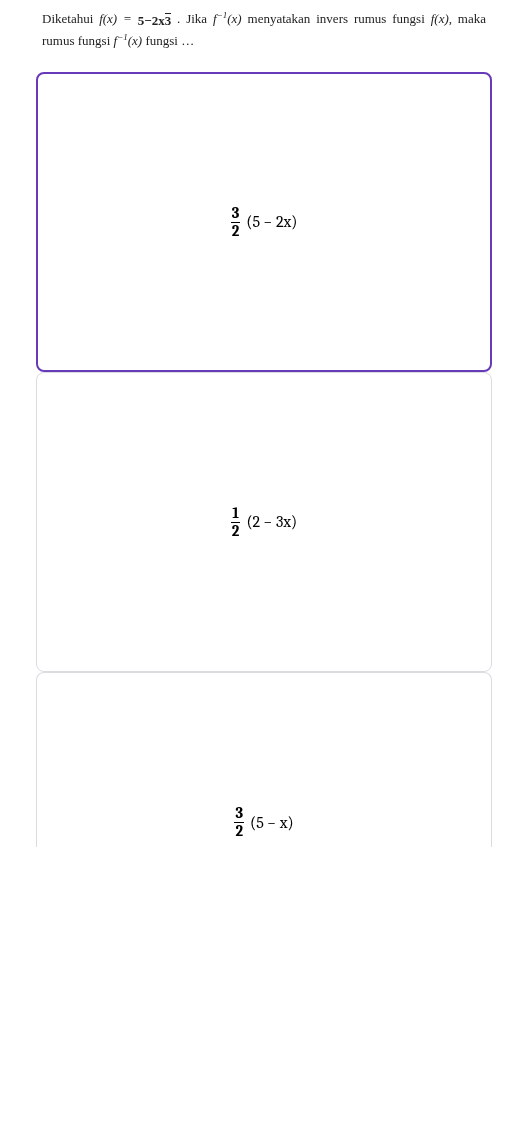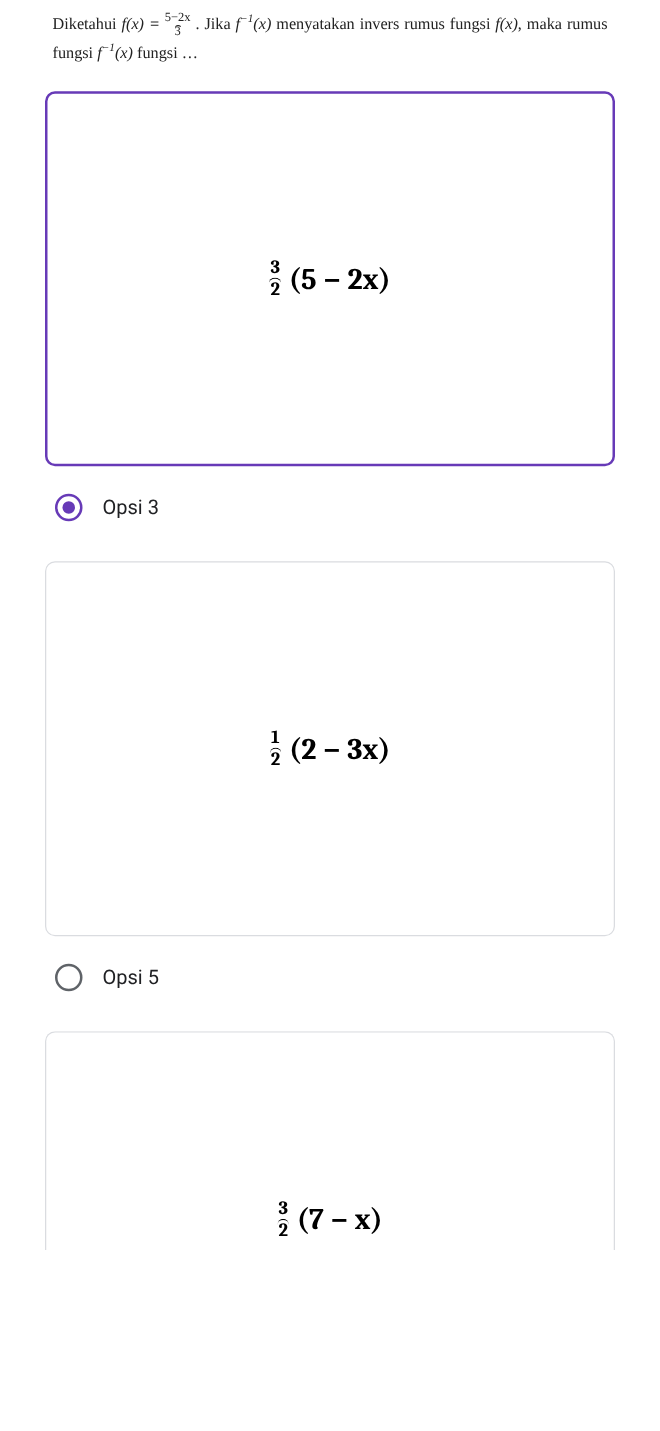--- a/index.html
+++ b/index.html
@@ -1,19 +1,18 @@
 <!DOCTYPE html>
 <html><head>
   <meta charset="utf-8">
   <style>
     * {
       margin: 0;
       padding: 0;
       box-sizing: border-box;
-      border-radius: 20px;
     }
     body {
       font-family: 'Roboto', 'Arial', sans-serif;
       background: #ffffff;
       width: 528px;
       height: 1145px;
       overflow: hidden;
       padding: 0;
     }
     .question-text {
@@ -99,37 +98,38 @@
       font-weight: bold;
     }
     .fraction .num {
       padding: 0 1px 1px 1px;
     }
     .fraction .den {
       border-top: 1.5px solid #000;
       padding: 1px 1px 0 1px;
     }
     .rest {
-      font-size: 24px;
-      font-weight: bold;
+      font-size: 16px;
+      font-weight: normal;
     }
     .q-math {
       font-style: italic;
     }
     .q-sup {
       font-size: 9px;
       vertical-align: super;
     }
     .q-frac {
       display: inline-flex;
-      flex-direction: column;
+      flex-direction: row;
       align-items: center;
-      font-size: 10px;
+      font-size: 13px;
       line-height: 1;
       vertical-align: middle;
+      font-weight: bold;
     }
     .q-frac .num {
       padding-bottom: 0px;
     }
     .q-frac .den {
       border-top: 1px solid #222;
       padding-top: 0px;
     }
   </style>
 </head>
@@ -146,44 +146,34 @@
 
   <div class="option-card selected">
     <div class="math-expr">
       <span class="fraction">
         <span class="num">3</span>
         <span class="den">2</span>
       </span>
       <span class="rest">(5 − 2x)</span>
     </div>
   </div>
-  <div class="option-label-row">
-    <div class="radio-outer selected">
-      <div class="radio-inner"></div>
-    </div>
-    <span class="option-label">Opsi 3</span>
-  </div>
 
   <div class="option-card">
     <div class="math-expr">
       <span class="fraction">
         <span class="num">1</span>
         <span class="den">2</span>
       </span>
       <span class="rest">(2 − 3x)</span>
     </div>
   </div>
-  <div class="option-label-row">
-    <div class="radio-outer"></div>
-    <span class="option-label">Opsi 5</span>
-  </div>
 
   <div class="option-card partial">
     <div class="math-expr">
       <span class="fraction">
         <span class="num">3</span>
         <span class="den">2</span>
       </span>
-      <span class="rest">(7 − x)</span>
+      <span class="rest">(5 − x)</span>
     </div>
   </div>
 
 </div>
 
 </body></html>

